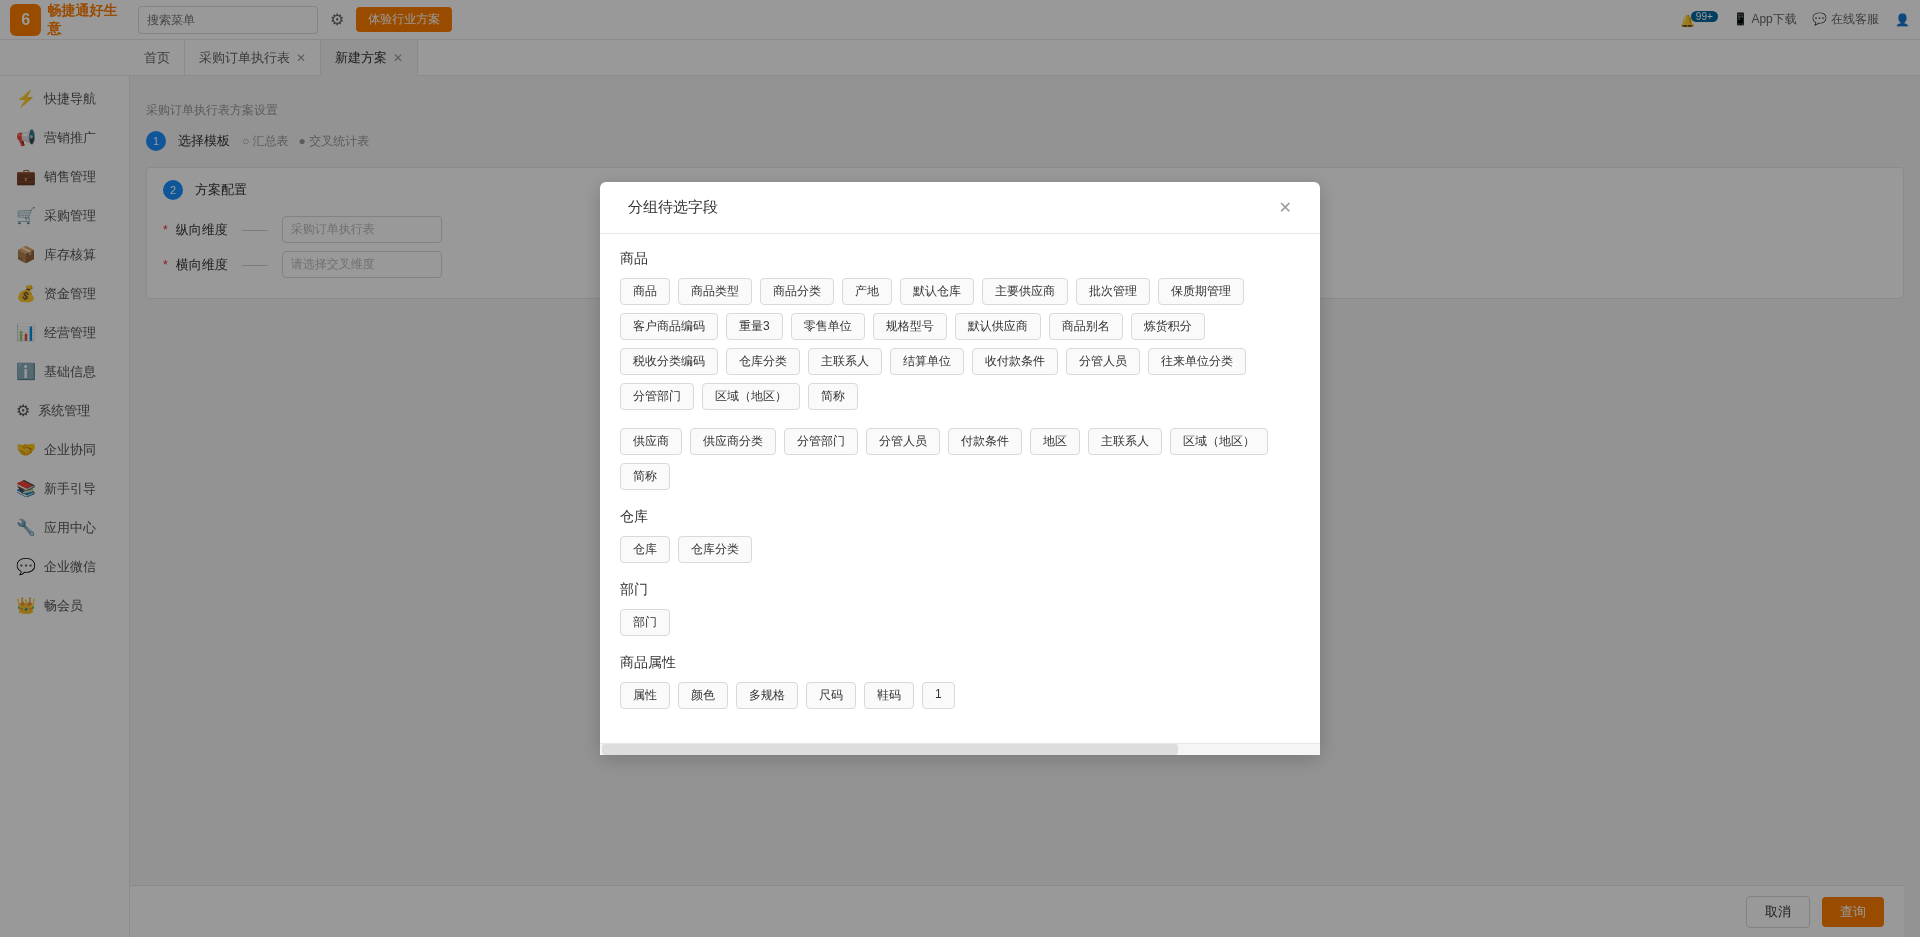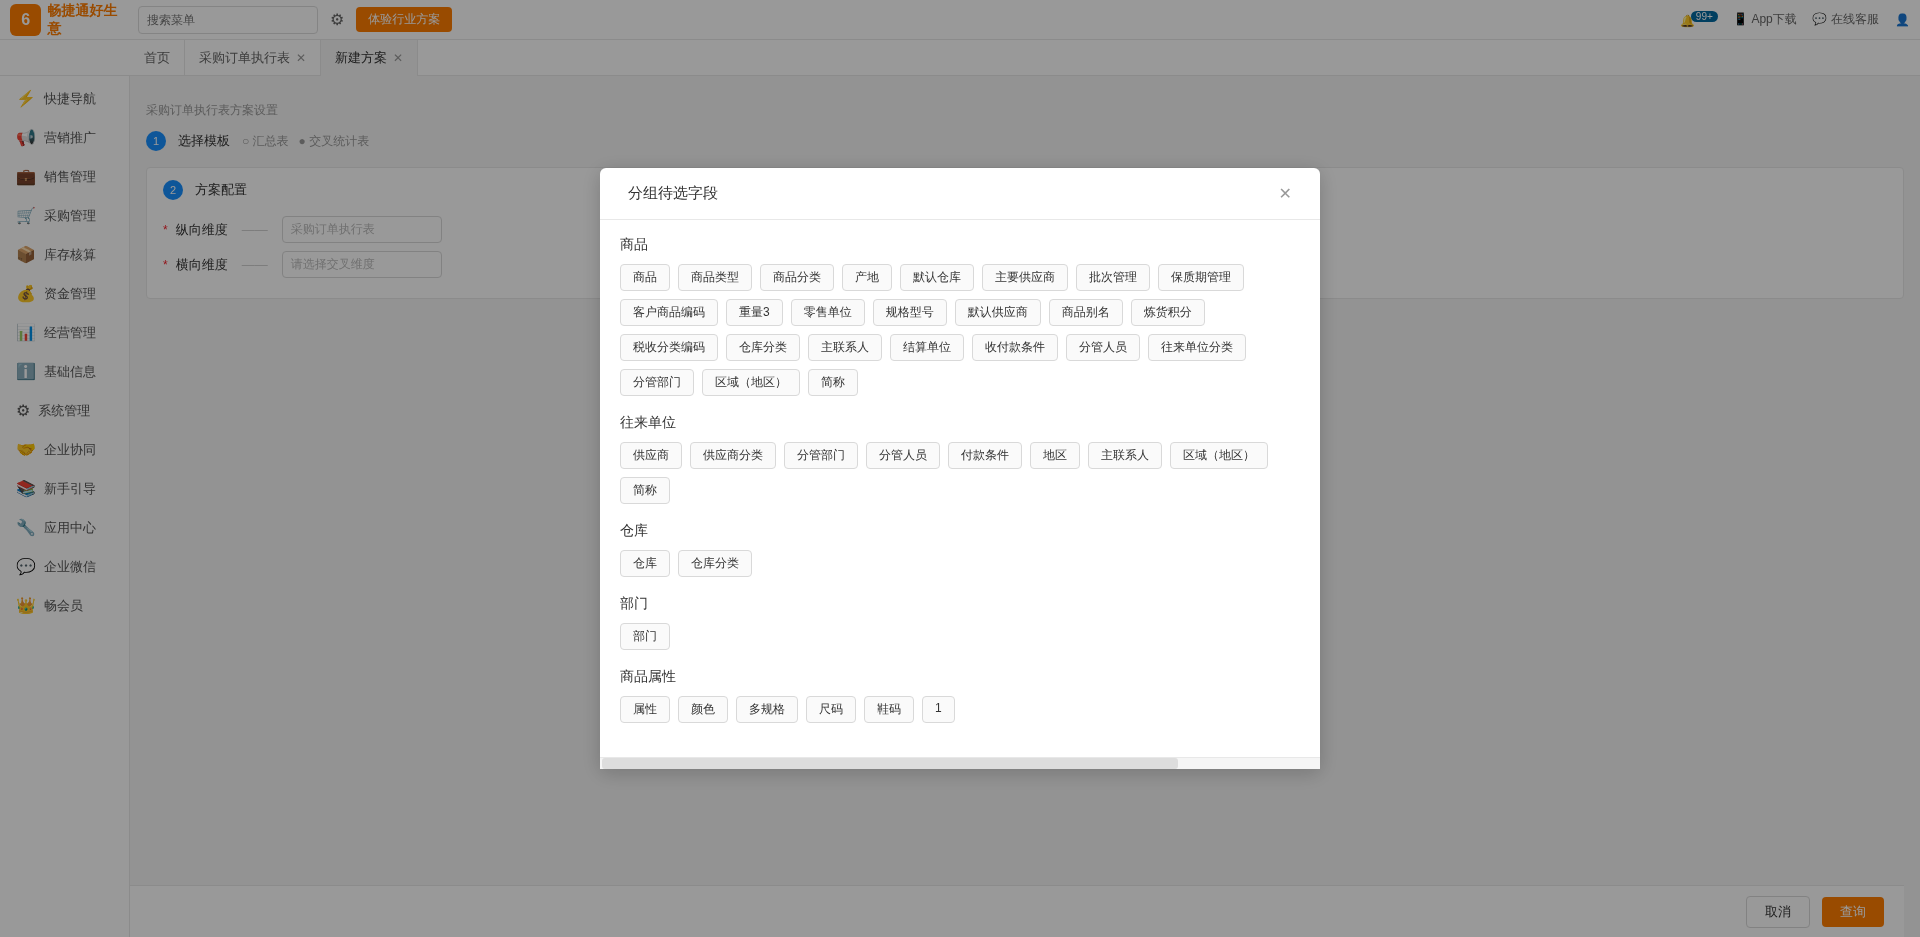--- a/index.html
+++ b/index.html
@@ -452,21 +452,20 @@
           <div class="field-tag">收付款条件</div>
           <div class="field-tag">分管人员</div>
           <div class="field-tag">往来单位分类</div>
           <div class="field-tag">分管部门</div>
           <div class="field-tag">区域（地区）</div>
           <div class="field-tag">简称</div>
         </div>
       </div>
 
       <div class="field-section">
-        <div class="section-title">往来单位</div>
         <div class="field-tags">
           <div class="field-tag">供应商</div>
           <div class="field-tag">供应商分类</div>
           <div class="field-tag">分管部门</div>
           <div class="field-tag">分管人员</div>
           <div class="field-tag">付款条件</div>
           <div class="field-tag">地区</div>
           <div class="field-tag">主联系人</div>
           <div class="field-tag">区域（地区）</div>
           <div class="field-tag">简称</div>

